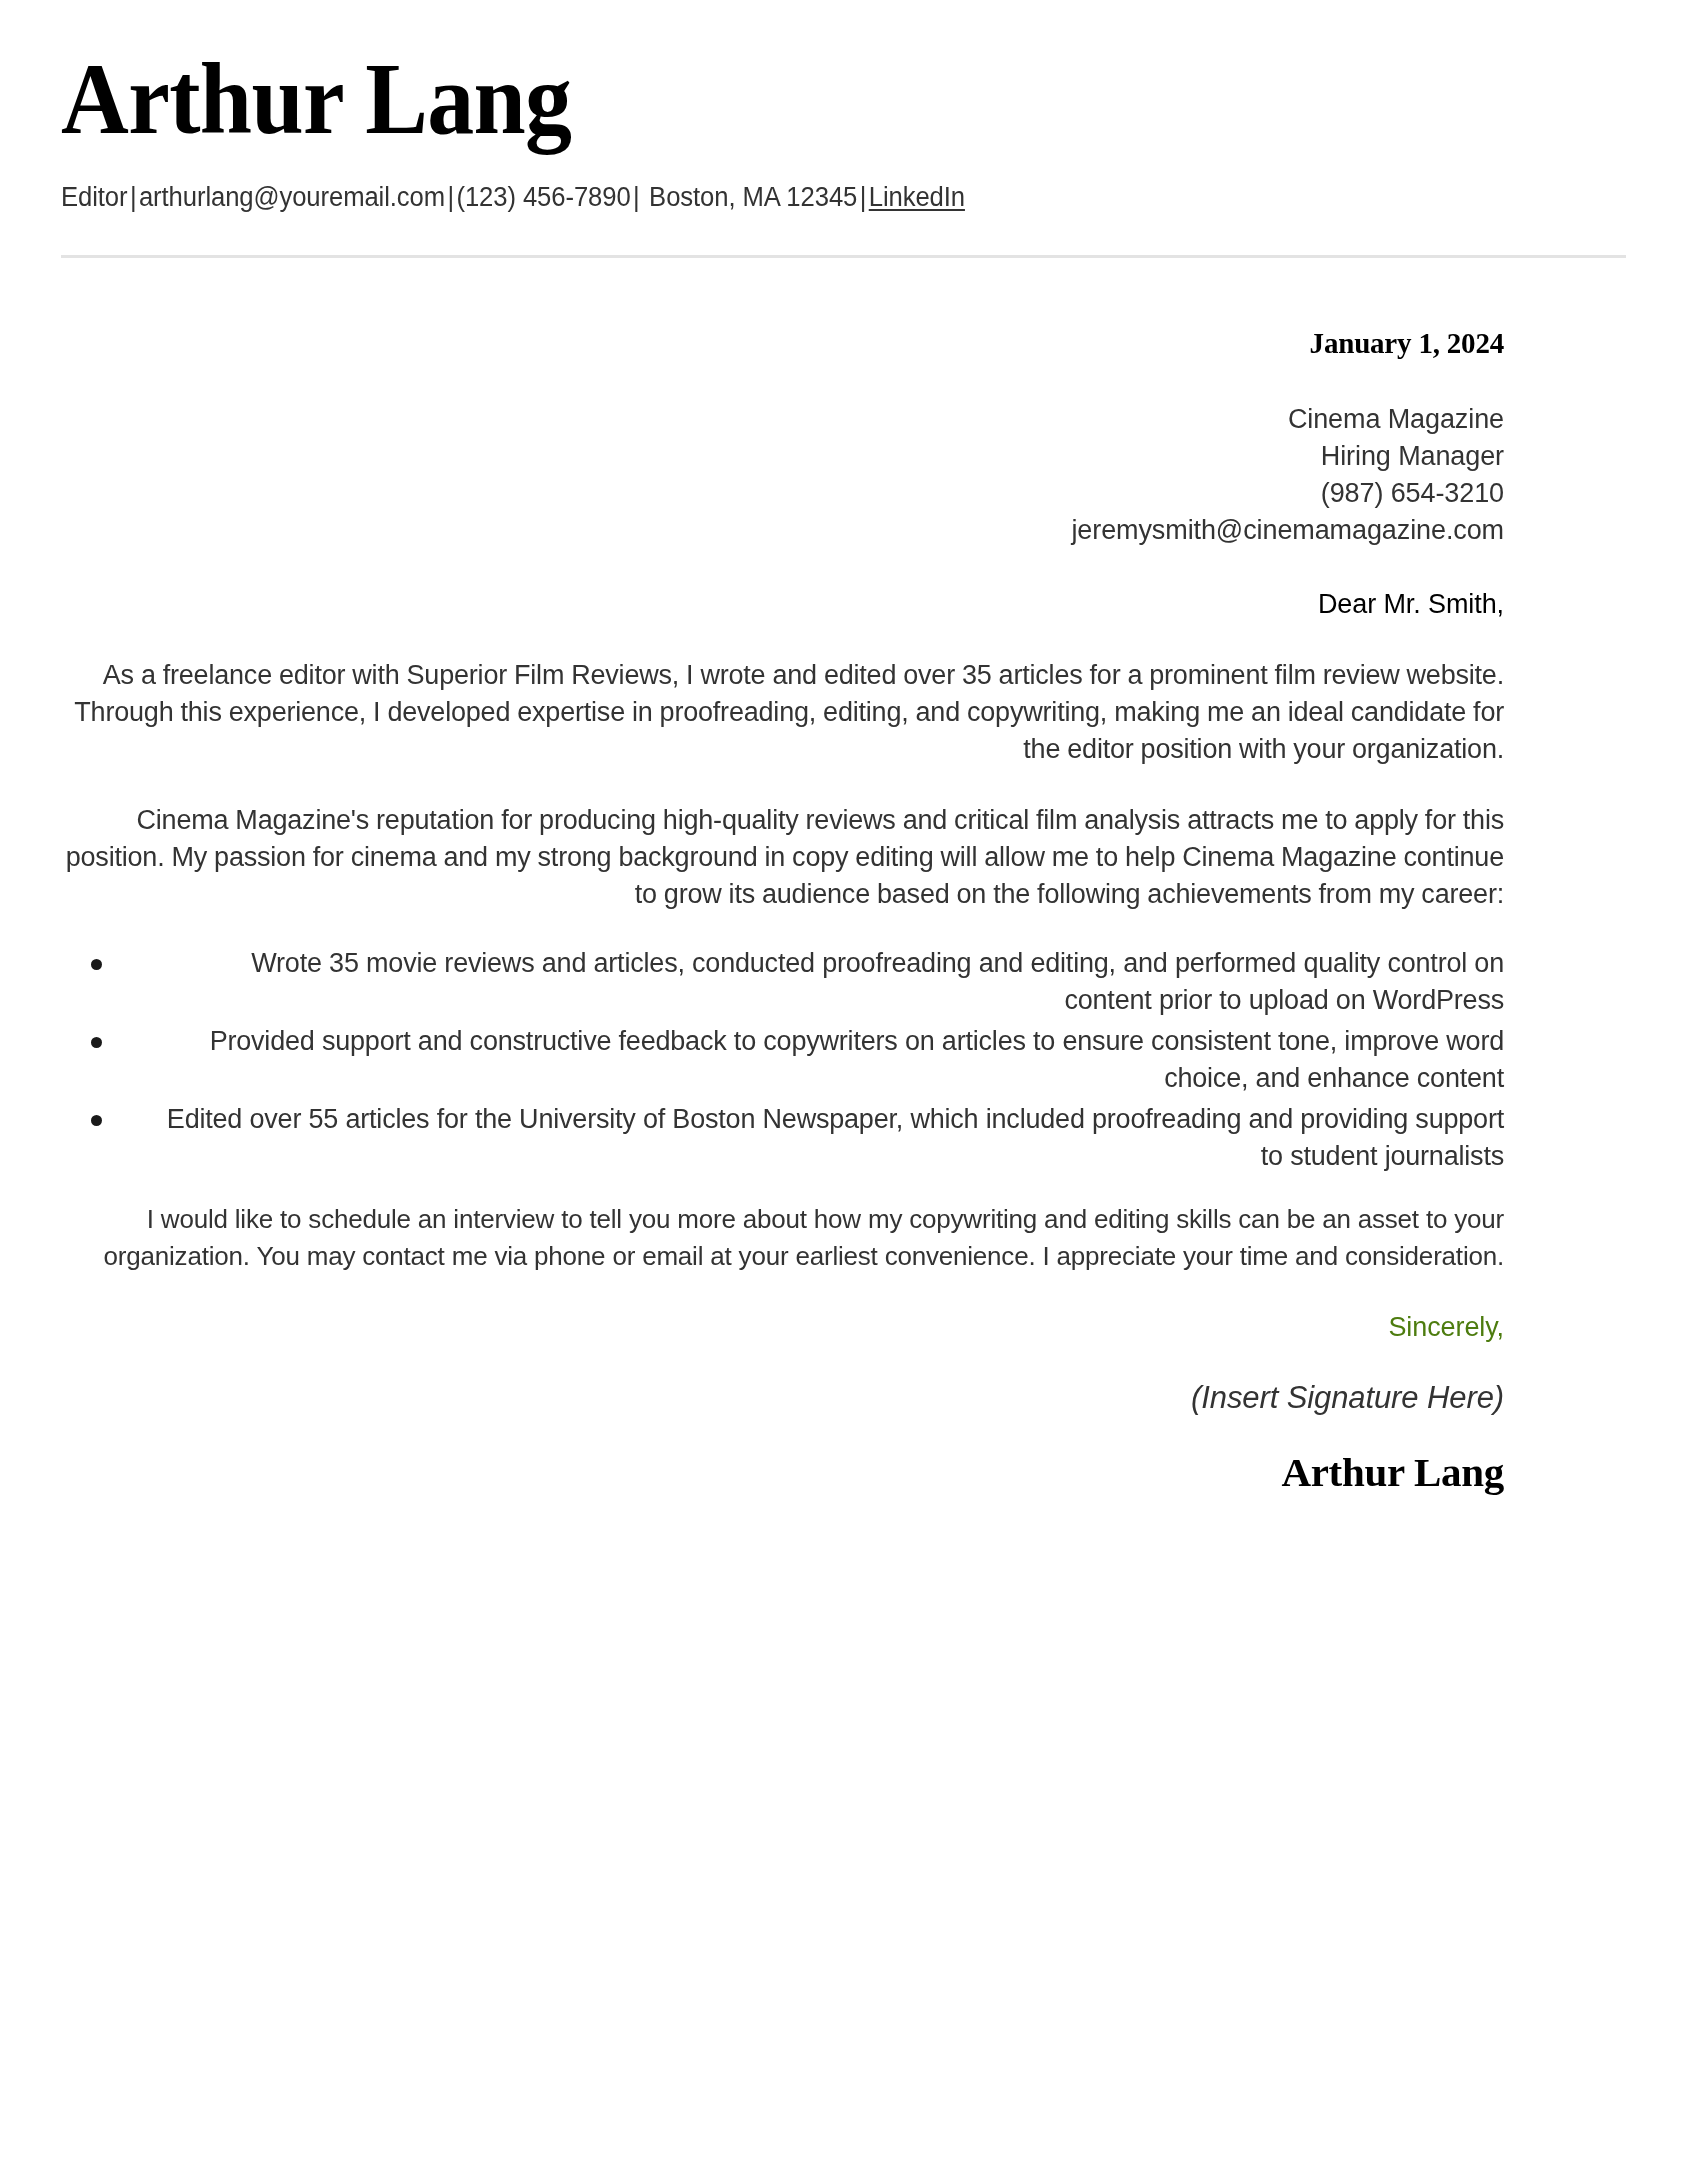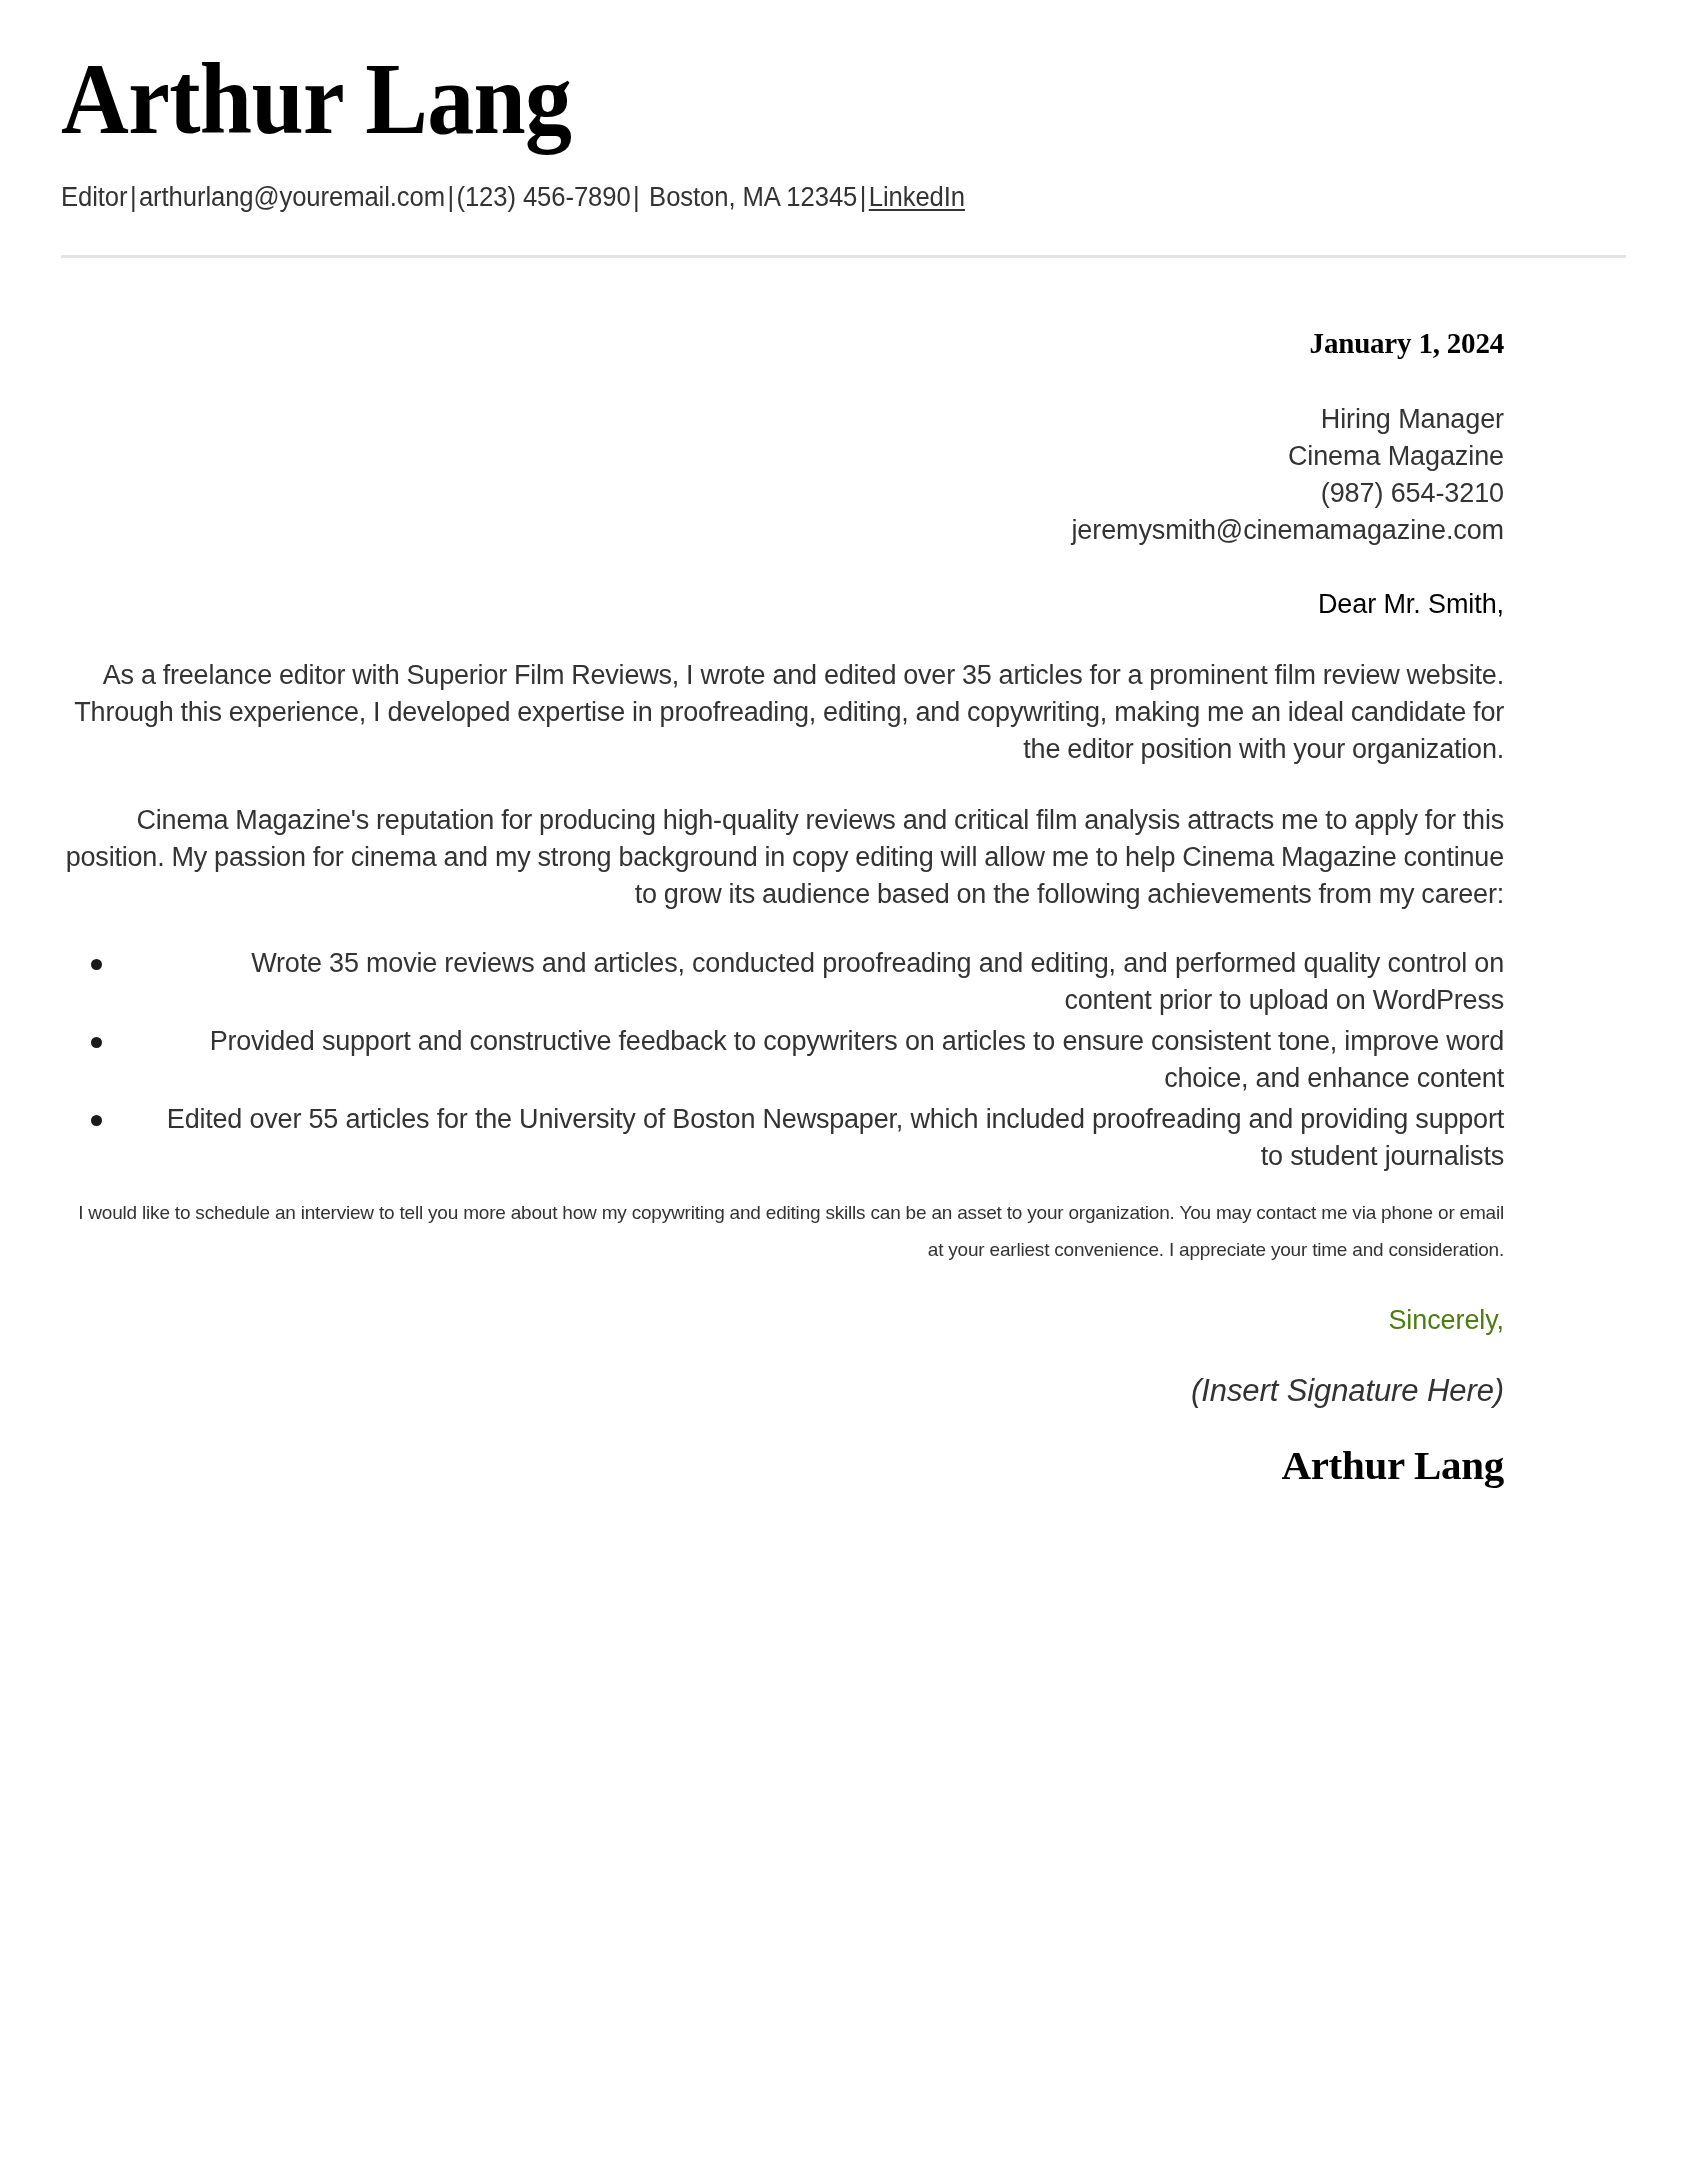--- a/index.html
+++ b/index.html
@@ -141,21 +141,21 @@
     position: absolute;
     left: 30px;
     top: 14px;
     width: 11.2px;
     height: 11.2px;
     border-radius: 50%;
     background: #1a1a1a;
   }
 
   .closing-para {
-    font-size: 19px;
+    font-size: 26px;
     line-height: 37px;
     color: #333333;
     letter-spacing: -0.2px;
   }
 
   .signoff {
     margin-top: 34px;
     font-size: 27px;
     line-height: 37px;
     color: #4d7c0f;
@@ -194,22 +194,22 @@
     </div>
 
     <div class="header-rule"></div>
   </header>
 
   <main class="letter-body">
 
     <div class="letter-date">January 1, 2024</div>
 
     <div class="recipient-block">
+      <div class="recipient-line">Cinema Magazine</div>
       <div class="recipient-line">Hiring Manager</div>
-      <div class="recipient-line">Cinema Magazine</div>
       <div class="recipient-line">(987) 654-3210</div>
       <div class="recipient-line">jeremysmith@cinemamagazine.com</div>
     </div>
 
     <div class="salutation">Dear Mr. Smith,</div>
 
     <p class="body-para">As a freelance editor with Superior Film Reviews, I wrote and edited over 35 articles for a prominent film review website. Through this experience, I developed expertise in proofreading, editing, and copywriting, making me an ideal candidate for the editor position with your organization.</p>
 
     <p class="body-para">Cinema Magazine's reputation for producing high-quality reviews and critical film analysis attracts me to apply for this position. My passion for cinema and my strong background in copy editing will allow me to help Cinema Magazine continue to grow its audience based on the following achievements from my career:</p>
 

